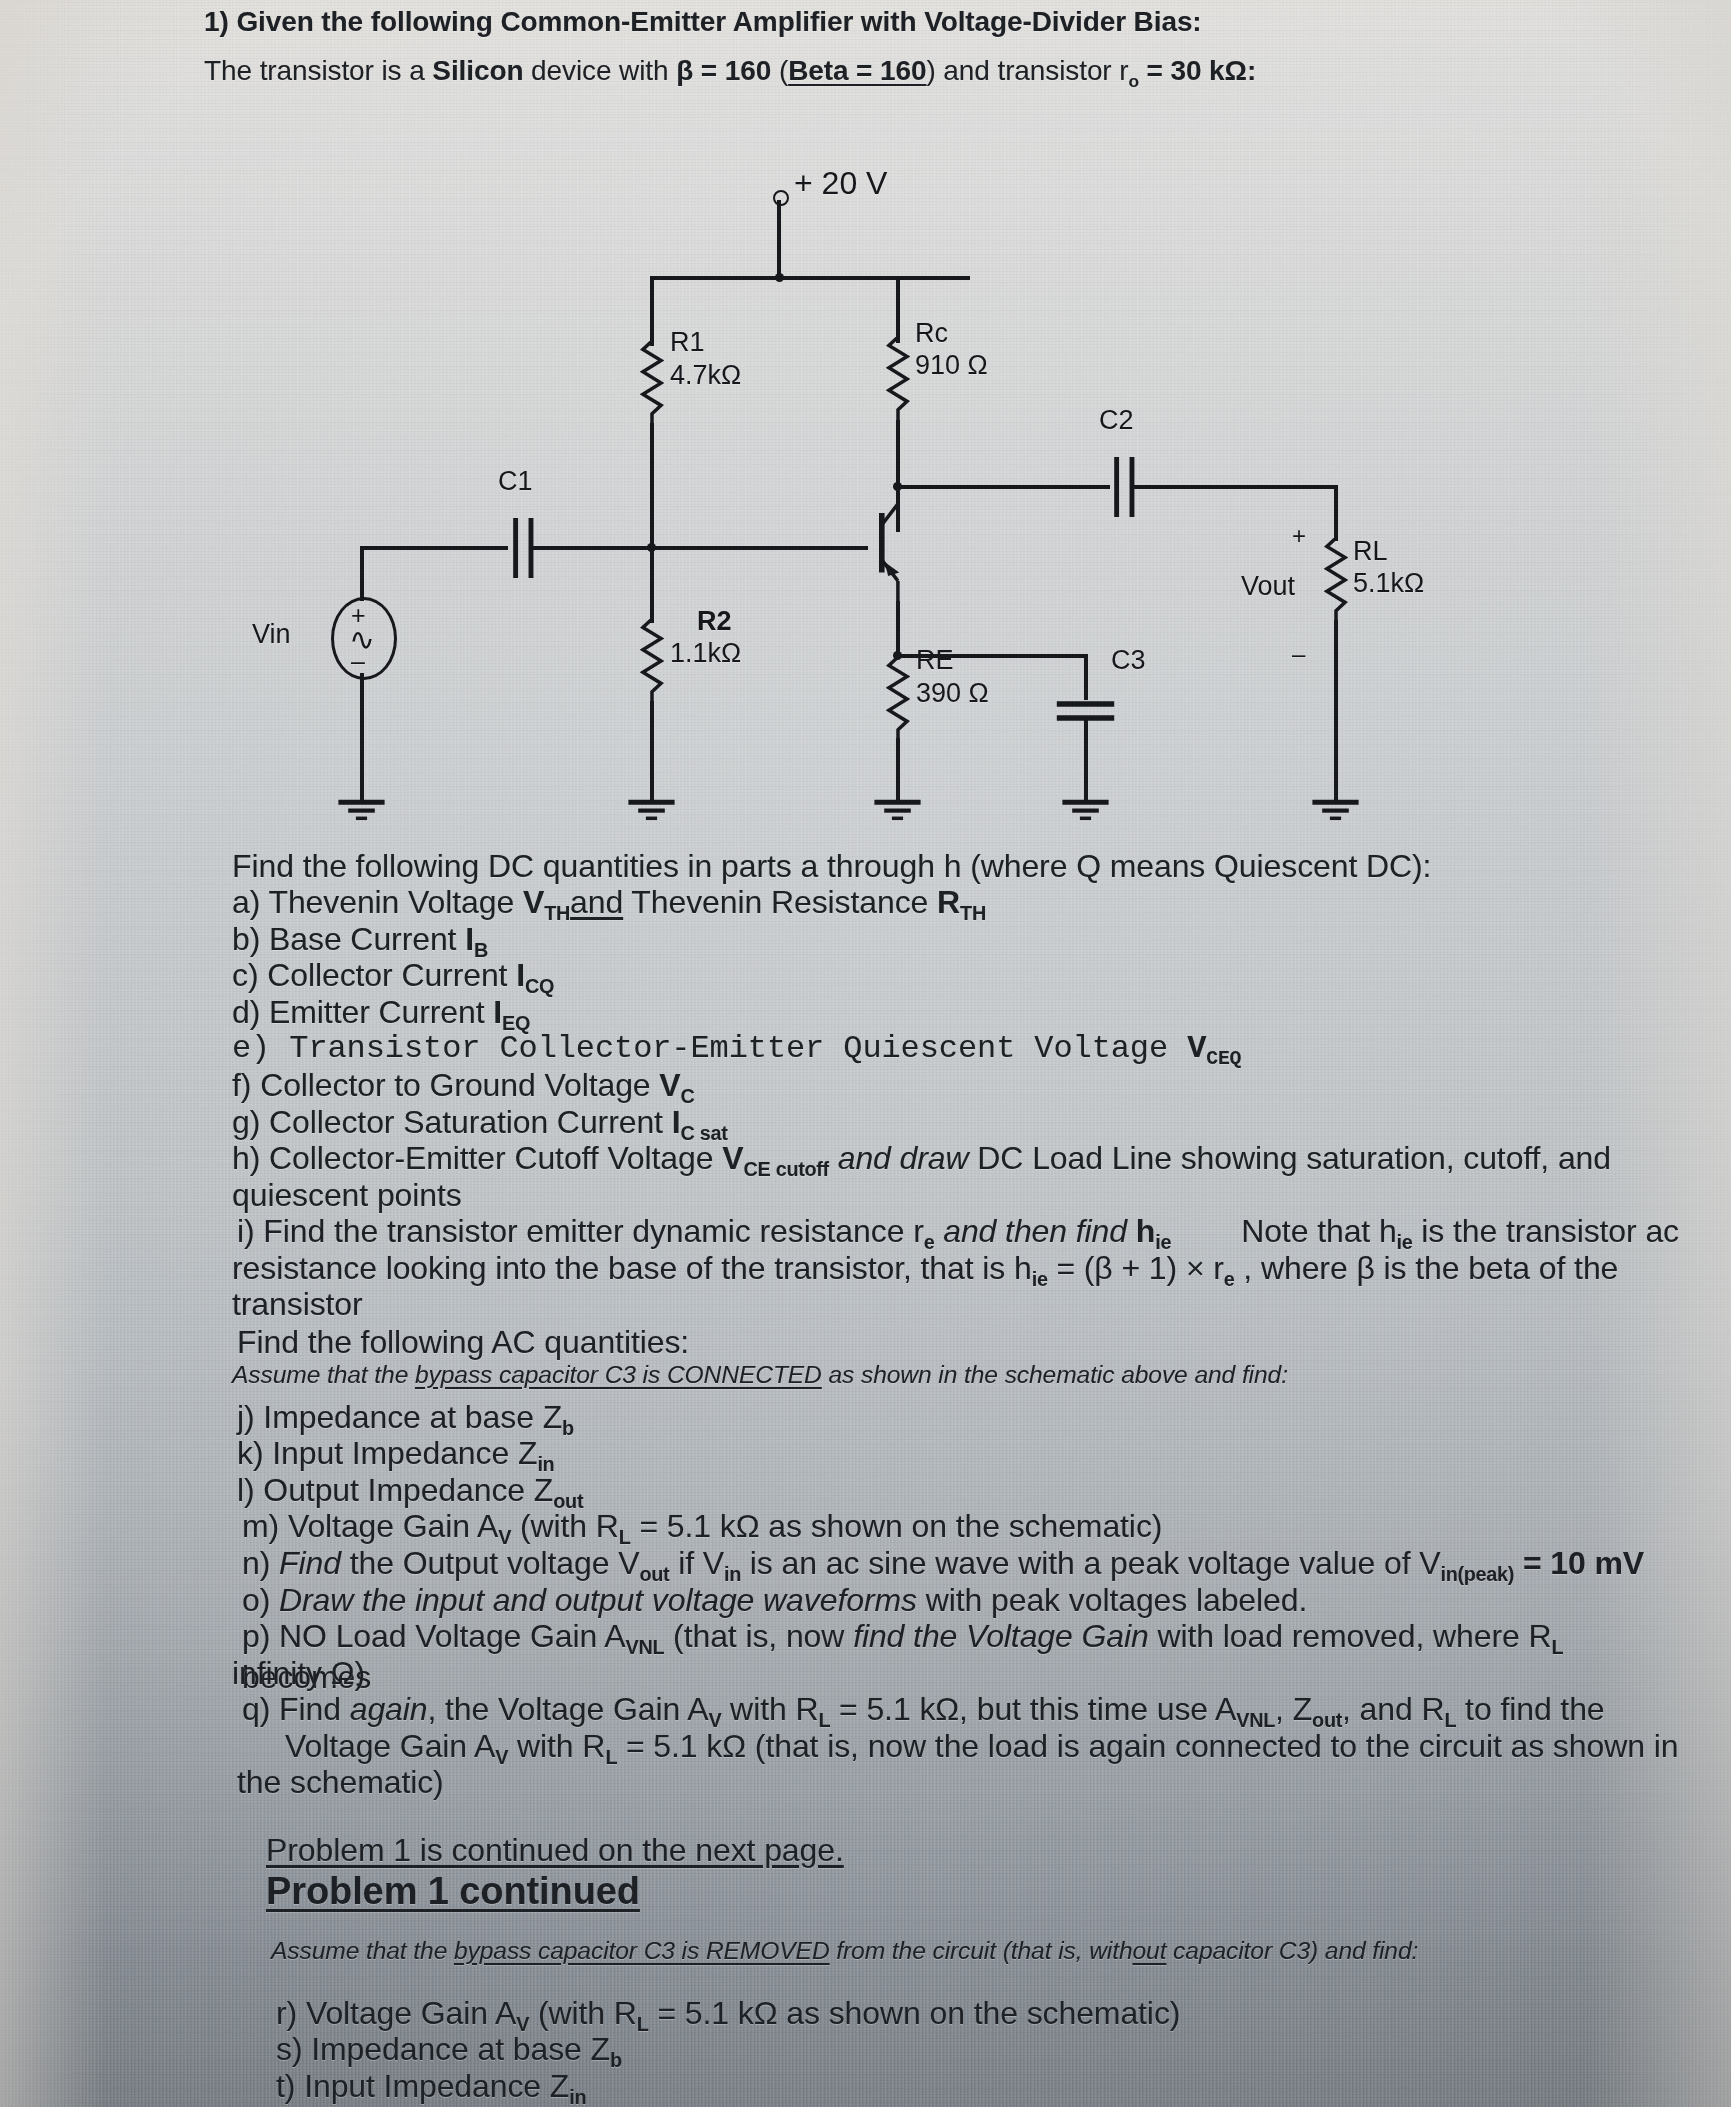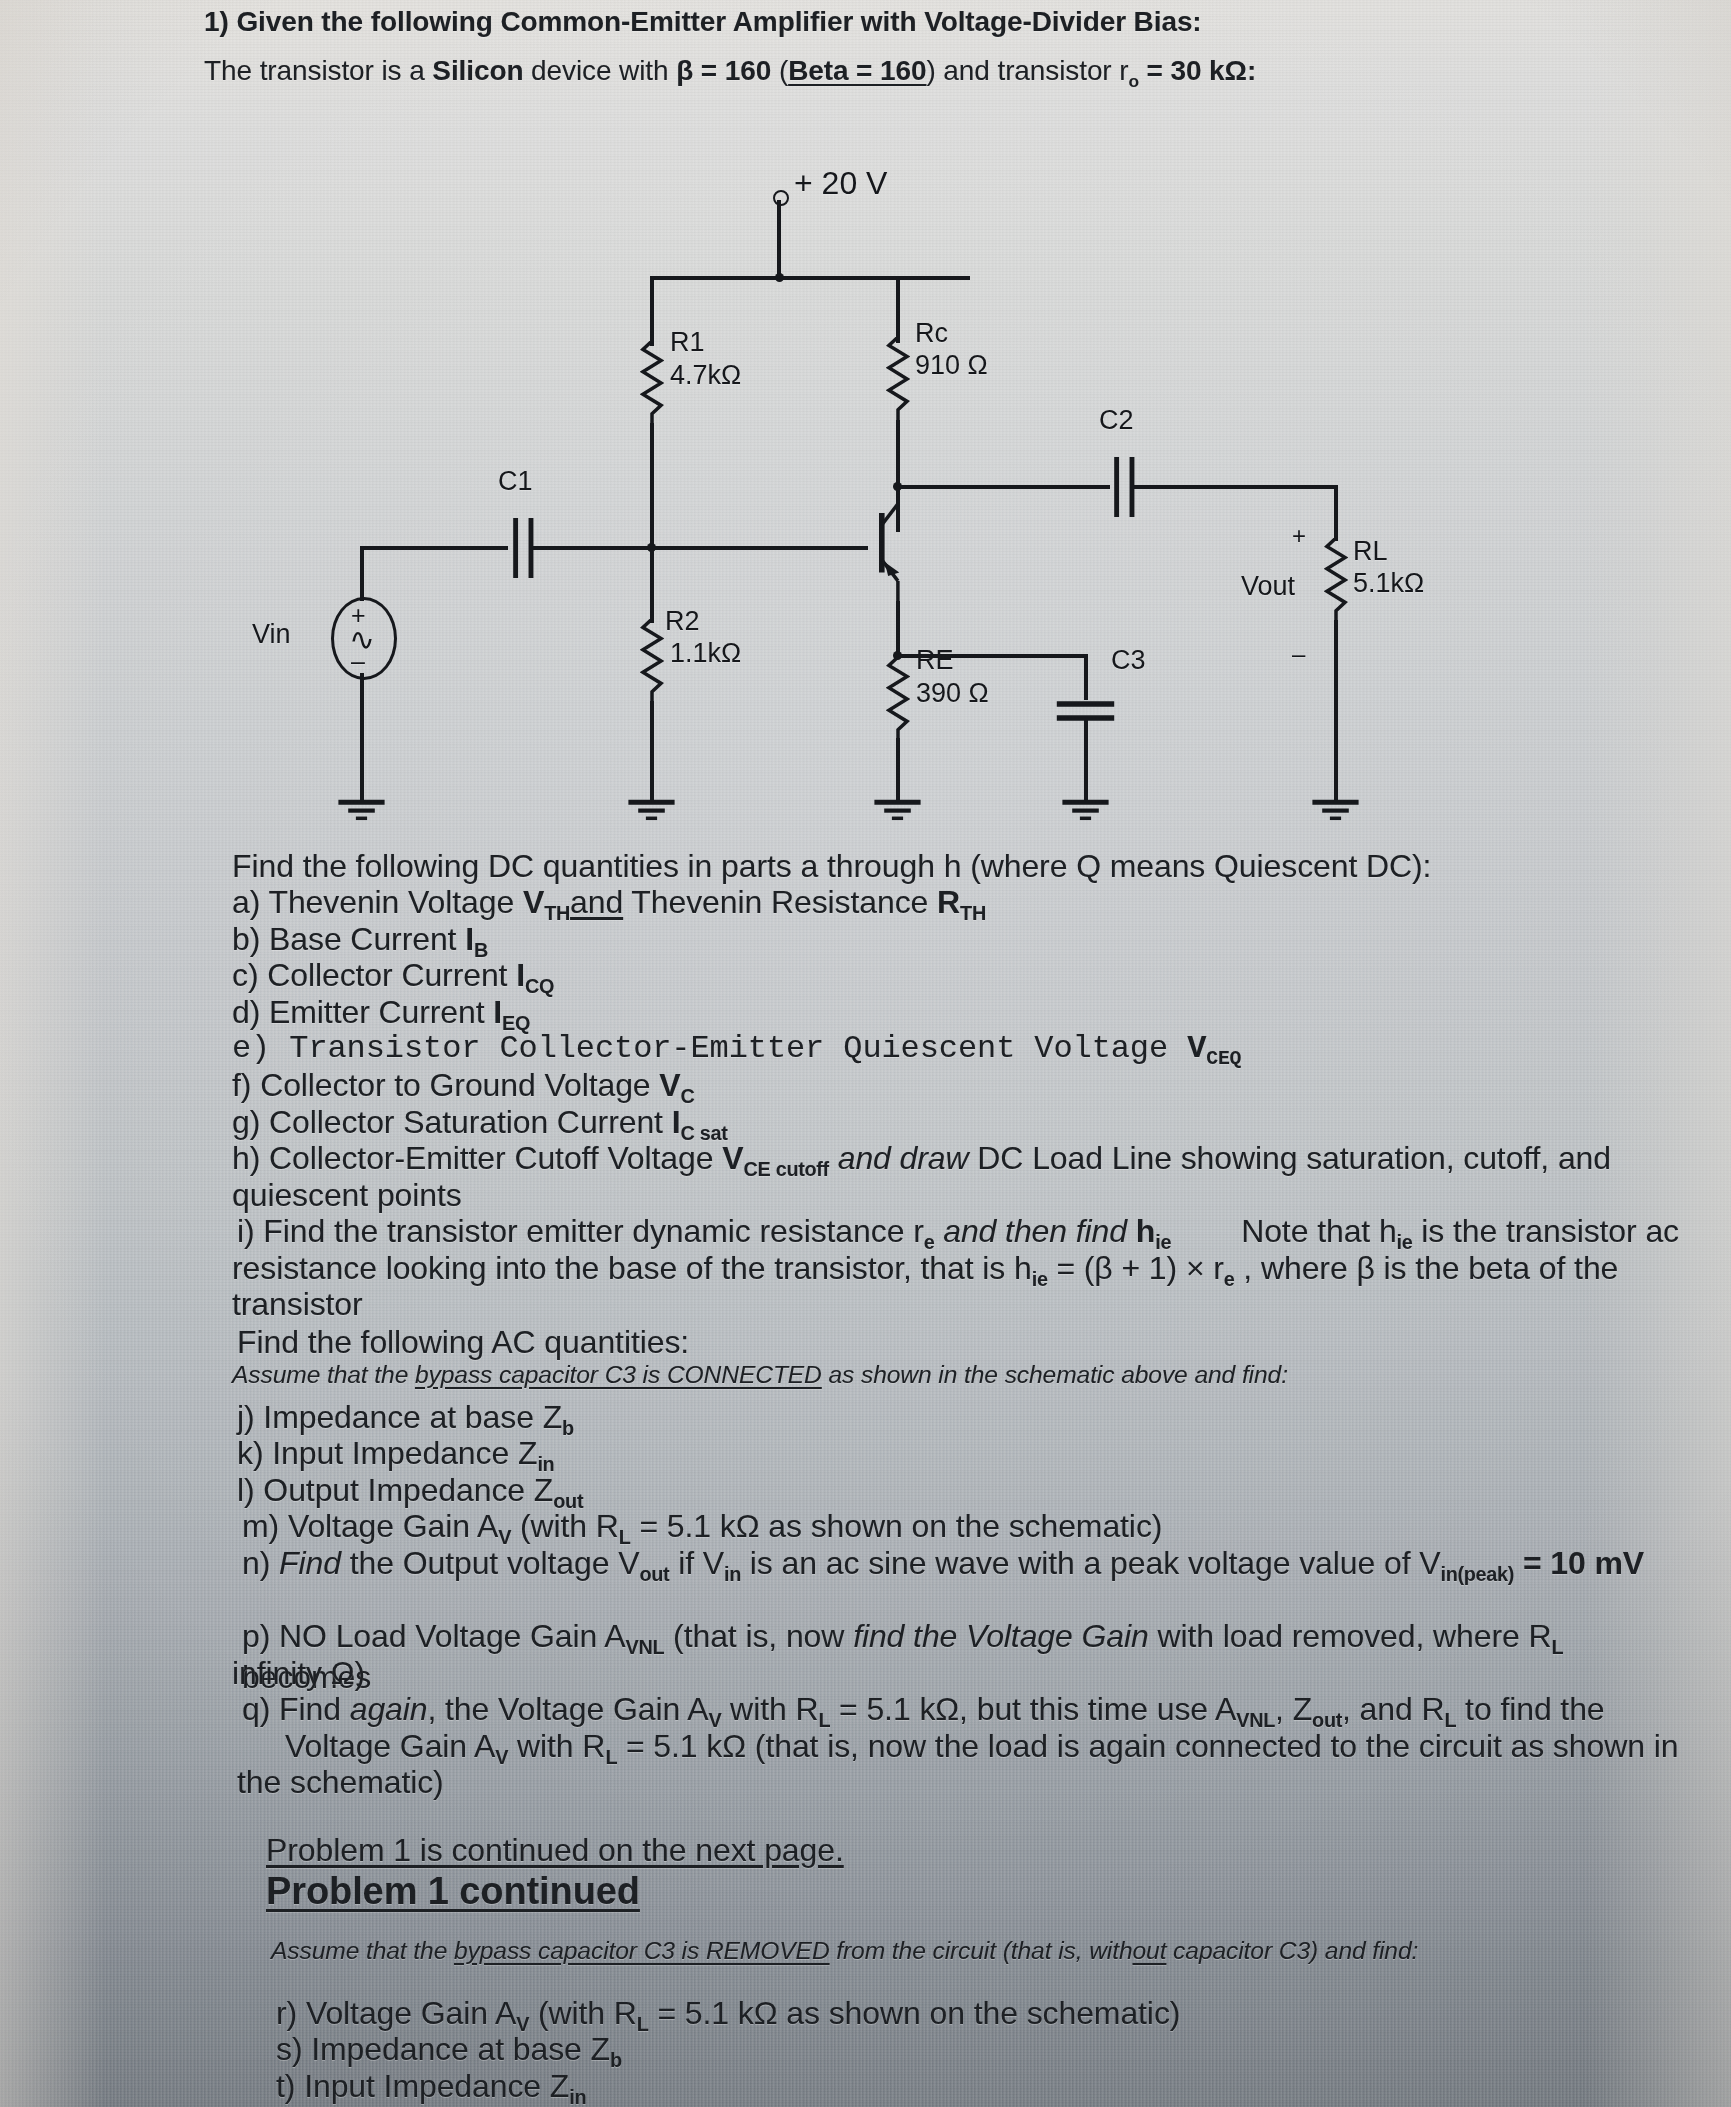--- a/index.html
+++ b/index.html
@@ -132,21 +132,21 @@
     <div class="node" style="left:647px;top:543px;"></div>
     <div class="wire wh" style="left:650px;top:546px;width:218px;"></div>
 
     <div class="wire wv" style="left:650px;top:546px;height:77px;"></div>
     <div class="res" style="left:640px;top:619px;">
       <svg width="24" height="84" viewBox="0 0 34 120">
         <polyline points="17,0 4,12 30,28 4,44 30,60 4,76 30,92 17,104 17,120" fill="none" stroke="#16181c" stroke-width="5"></polyline>
       </svg>
     </div>
     <div class="wire wv" style="left:650px;top:701px;height:102px;"></div>
-    <div class="lbl" style="left:665px;top:606px;">R2</div>
+    <div class="lbl" style="left:697px;top:606px;font-weight:bold;">R2</div>
     <div class="lbl" style="left:670px;top:638px;">1.1kΩ</div>
 
     <div class="gnd" style="left:624px;top:798px;">
       <svg width="55" height="28" viewBox="0 0 78 40">
         <line x1="6" y1="6" x2="72" y2="6" stroke="#16181c" stroke-width="7"></line>
         <line x1="20" y1="18" x2="58" y2="18" stroke="#16181c" stroke-width="6"></line>
         <line x1="31" y1="29" x2="47" y2="29" stroke="#16181c" stroke-width="5"></line>
       </svg>
     </div>
 
@@ -333,20 +333,23 @@
   </div>
   <div class="t body" style="left:237px;top:1472px;">
     <span>l) Output Impedance Z</span><sub>out</sub>
   </div>
   <div class="t body" style="left:242px;top:1508px;width:1406px;">
     <span>m) Voltage Gain  A</span><sub>V</sub><span>   (with R</span><sub>L</sub><span> = 5.1 kΩ as shown on the schematic)</span>
   </div>
   <div class="t body" style="left:242px;top:1545px;width:1441px;">
     <span>n) </span><span class="i">Find</span><span> the Output voltage V</span><sub>out</sub><span>   if  V</span><sub>in</sub><span>  is an ac sine wave with a peak voltage value of V</span><sub>in(peak)</sub><span class="b"> = 10 mV</span>
   </div>
+  <div class="t body" style="left:242px;top:1582px;width:1441px;">
+    <span>o) </span><span class="i">Draw</span><span class="i"> the </span><span class="i">input and output voltage waveforms</span><span> with peak voltages labeled.</span>
+  </div>
   <div class="t body" style="left:242px;top:1618px;width:1441px;">
     <span>p) NO Load Voltage Gain A</span><sub>VNL</sub><span> (that is, now </span><span class="i">find the Voltage Gain</span><span> with load removed, where R</span><sub>L</sub><span> becomes</span>
   </div>
   <div class="t body" style="left:232px;top:1655px;">
     <span>infinity Ω)</span>
   </div>
   <div class="t body" style="left:242px;top:1691px;width:1441px;">
     <span>q) Find </span><span class="i">again</span><span>, the Voltage Gain  A</span><sub>V</sub><span>  with R</span><sub>L</sub><span> = 5.1 kΩ, but this time use A</span><sub>VNL</sub><span>, Z</span><sub>out</sub><span>, and R</span><sub>L</sub><span> to find the</span>
   </div>
   <div class="t body" style="left:285px;top:1728px;width:1441px;">

